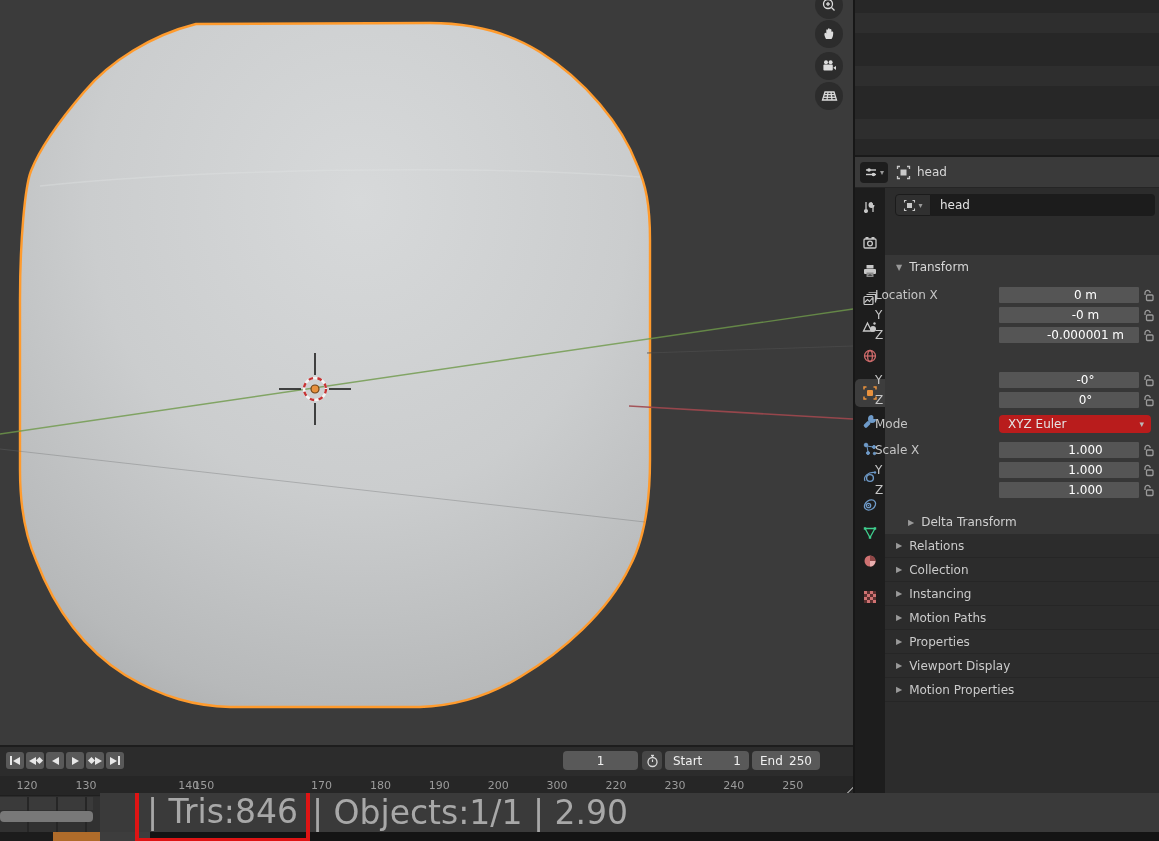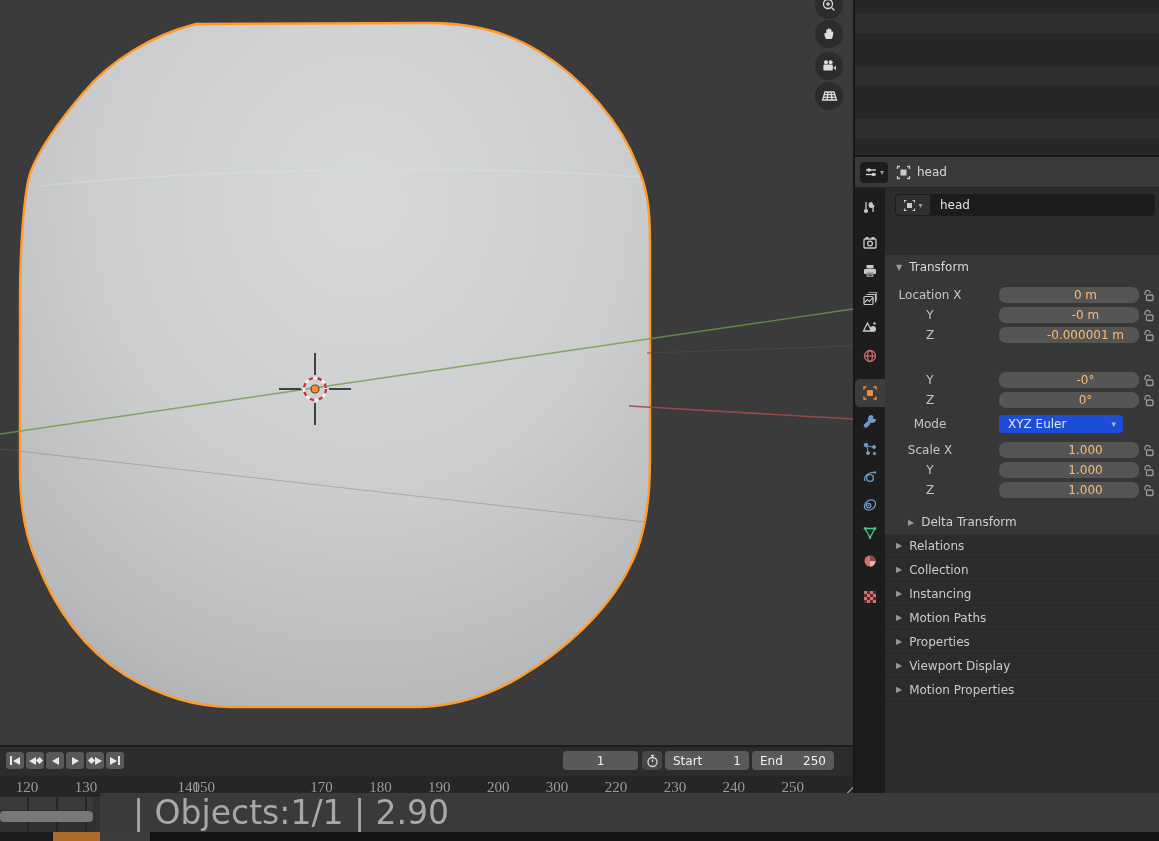--- a/index.html
+++ b/index.html
@@ -39,24 +39,24 @@
   #idrow { position:absolute; left:10px; top:6px; width:260px; height:22px; display:flex; }
   #idrow .icon-drop { background:#303030; border:1px solid #1b1b1b; border-radius:4px 0 0 4px;
      width:36px; display:flex; align-items:center; justify-content:center; gap:2px; }
   #idrow .name-field { flex:1; background:#1c1c1c; border-radius:0 4px 4px 0; color:#e2e2e2;
      display:flex; align-items:center; padding-left:9px; }
 
   #transform-panel { position:absolute; left:0; top:67px; width:274px; height:279px; background:#373737; }
   .panel-head { display:flex; align-items:center; gap:7px; height:24px; padding-left:11px; color:#d8d8d8; }
   .tri { font-size:8px; color:#9a9a9a; }
   .trow { position:absolute; left:0; width:274px; height:16px; display:flex; align-items:center; }
-  .tlabel { position:absolute; right:174px; width:110px; text-align:center; color:#c6c6c6; }
-  .tfield { position:absolute; left:114px; width:140px; height:16px; background:#555555; border-radius:7px;
-            color:#fdba74; text-align:center; line-height:16px;padding-left:33px; }
-  .tdrop  { position:absolute; left:114px; width:124px; height:18px; background:#1d4ed8; border-radius:4px;
+  .tlabel { position:absolute; right:174px; width:110px; text-align:left; color:#c6c6c6; }
+  .tfield { position:absolute; left:114px; width:140px; height:16px; background:#555555; border-radius:1px;
+            color:#ffffff; text-align:center; line-height:16px;padding-left:33px; }
+  .tdrop  { position:absolute; left:114px; width:152px; height:18px; background:#b91c1c; border-radius:4px;
             color:#e4e4e4; line-height:18px; padding-left:9px; }
   .tdrop .chevr { position:absolute; right:7px; top:0; color:#bbb; font-size:9px; }
   .lock { position:absolute; left:258px; top:2px; }
   #delta-row { position:absolute; left:0; top:255px; width:274px; height:24px; display:flex; align-items:center; gap:7px; padding-left:23px; background:#373737; color:#cfcfcf; }
 
   #panel-list { position:absolute; left:0; top:346px; width:274px; }
   .cpanel { position:absolute; left:0; width:274px; height:24px; display:flex; align-items:center; gap:7px;
             padding-left:11px; color:#cbcbcb; border-bottom:1px solid rgba(0,0,0,.12); }
 
   
@@ -66,23 +66,23 @@
   .pbtn { width:18px; height:17px; background:#595959; border-radius:3px; display:flex; align-items:center; justify-content:center; gap:1px; }
   .tri-l { width:0; height:0; border-top:4px solid transparent; border-bottom:4px solid transparent; border-right:7px solid #e8e8e8; }
   .tri-r { width:0; height:0; border-top:4px solid transparent; border-bottom:4px solid transparent; border-left:7px solid #e8e8e8; }
   .pbar  { width:2px; height:9px; background:#e8e8e8; }
   .pdia  { width:5px; height:5px; background:#e8e8e8; transform:rotate(45deg); }
   .tl-field { position:absolute; top:4px; height:19px; background:#595959; border-radius:4px; color:#f0f0f0;
               display:flex; align-items:center; }
   #cur-frame { left:563px; width:75px; justify-content:center; }
   #stopwatch { left:642px; width:20px; background:#474747; justify-content:center; }
   #start-field { left:665px; width:84px; padding:0 8px; justify-content:space-between; }
-  #end-field { left:752px; width:82px; padding:0 8px; justify-content:space-between; }
+  #end-field { left:752px; width:68px; padding:0 8px; justify-content:space-between; }
   #ruler { position:absolute; left:0; top:29px; width:853px; height:20px; background:#262626; border-bottom:1px solid #1f1f1f; }
-  .rnum { position:absolute; top:3px; transform:translateX(-50%); color:#9b9b9b; font-size:15px;font-family:Liberation Serif, serif; }
+  .rnum { position:absolute; top:3px; transform:translateX(-50%); color:#9b9b9b; font-size:11px; }
   #track { position:absolute; left:0; top:50px; width:100px; height:46px; background:#313131; }
   #track .lines { position:absolute; inset:0;
      background:repeating-linear-gradient(90deg, transparent 0 27px, #262626 27px 29px); }
   #track .blocks { position:absolute; left:0; top:0; width:93px; height:13px; background:#3a3a3a; }
   #track .scrollbar { position:absolute; left:0; top:14px; width:93px; height:11px; background:#787878; border-radius:4px; }
   #corner-grip { position:absolute; left:843px; top:40px; width:10px; height:10px;
      background:linear-gradient(135deg, transparent 45%, #8a8a8a 45% 55%, transparent 55%); }
 
   
   #statusbar { left:100px; top:793px; width:1059px; height:48px; background:#3a3a3a; overflow:hidden; z-index:5; }
@@ -535,19 +535,20 @@
       <div class="lines"></div>
       <div class="scrollbar"></div>
     </div>
     <div id="corner-grip"></div>
   </div>
 
   <div id="statusbar" class="abs">
     <div id="sb-strip-gray"></div>
     <div id="sb-strip-black"></div>
     <div id="status-line">
+      <span id="tris-box"><span class="blur">| Tris:846</span></span>
       <span class="blur"> | Objects:1/1 | 2.90</span>
     </div>
   </div>
   <div id="bl-strip-dark" class="abs"></div>
   <div id="bl-strip-orange" class="abs"></div>
 
 </div>
 
 </body></html>

